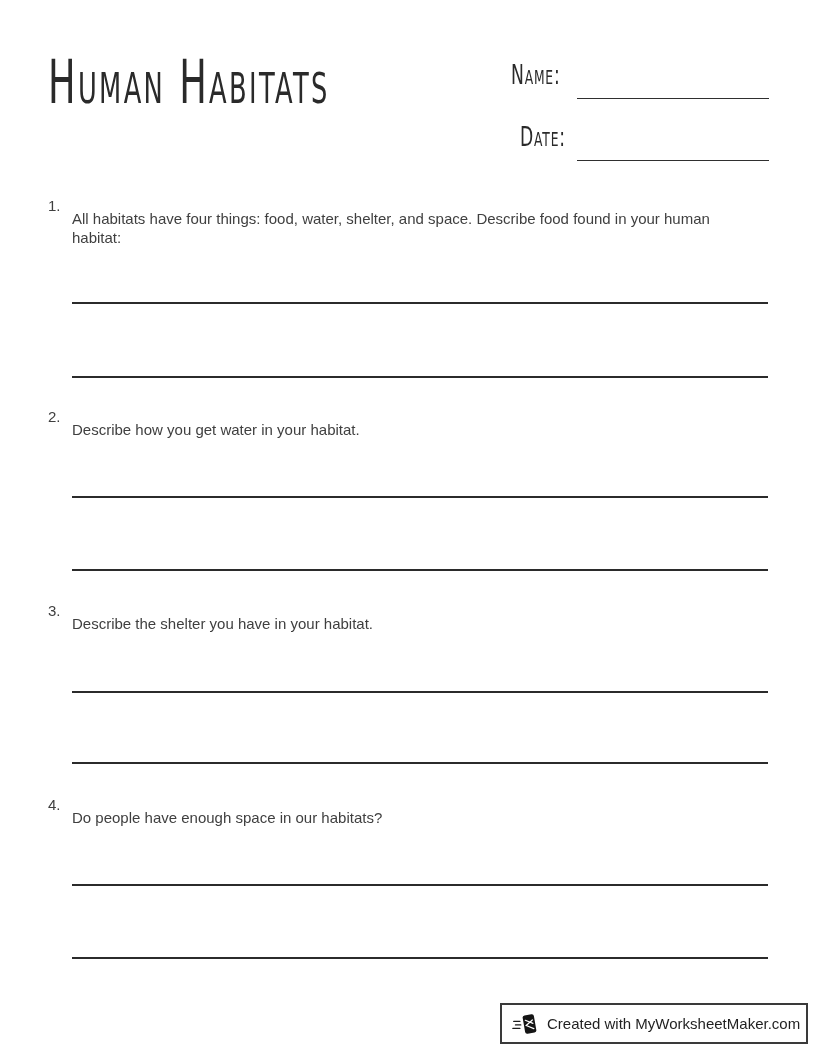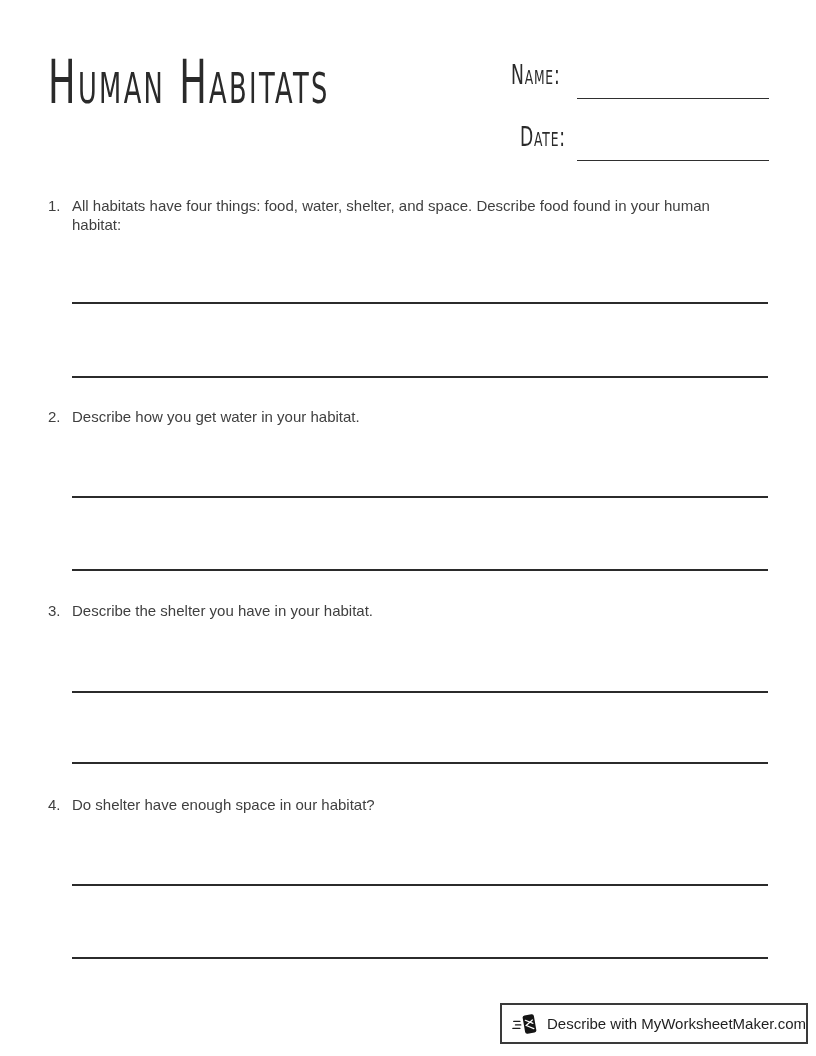--- a/index.html
+++ b/index.html
@@ -59,20 +59,21 @@
     font-size: 15px;
     line-height: 19px;
     color: #3f3f3f;
   }
   .q-num {
     width: 24px;
     flex: 0 0 24px;
   }
   .q-text {
     width: 658px;
+    margin-top: 13px;
   }
   .q1 { top: 196px; }
   .q2 { top: 407px; }
   .q3 { top: 601px; }
   .q4 { top: 795px; }
 
   .answer-line {
     position: absolute;
     left: 72px;
     width: 696px;
@@ -136,21 +137,21 @@
 
 <div class="question q3">
   <span class="q-num">3.</span>
   <span class="q-text">Describe the shelter you have in your habitat.</span>
 </div>
 <div class="answer-line al-3a"></div>
 <div class="answer-line al-3b"></div>
 
 <div class="question q4">
   <span class="q-num">4.</span>
-  <span class="q-text">Do shelter have enough space in our habitat?</span>
+  <span class="q-text">Do people have enough space in our habitats?</span>
 </div>
 <div class="answer-line al-4a"></div>
 <div class="answer-line al-4b"></div>
 
 <div class="footer-badge">
   <svg class="badge-icon" viewBox="0 0 32 32" aria-hidden="true">
 
     <g stroke="#1c1c1c" stroke-width="1.6" stroke-linecap="round">
       <line x1="2" y1="13" x2="9" y2="13"></line>
       <line x1="4" y1="17" x2="10" y2="17"></line>
@@ -159,14 +160,14 @@
 
     <g transform="rotate(-10 20 16)">
       <rect x="13.5" y="5.5" width="13" height="21" rx="2.5" fill="#141414"></rect>
       <g stroke="#ffffff" stroke-width="1.4" stroke-linecap="round">
         <line x1="16" y1="11" x2="24" y2="16"></line>
         <line x1="24" y1="12" x2="16" y2="17"></line>
         <line x1="16" y1="17" x2="24" y2="22"></line>
       </g>
     </g>
   </svg>
-  <span class="credit-text">Describe with MyWorksheetMaker.com</span>
+  <span class="credit-text">Created with MyWorksheetMaker.com</span>
 </div>
 
 </body></html>

